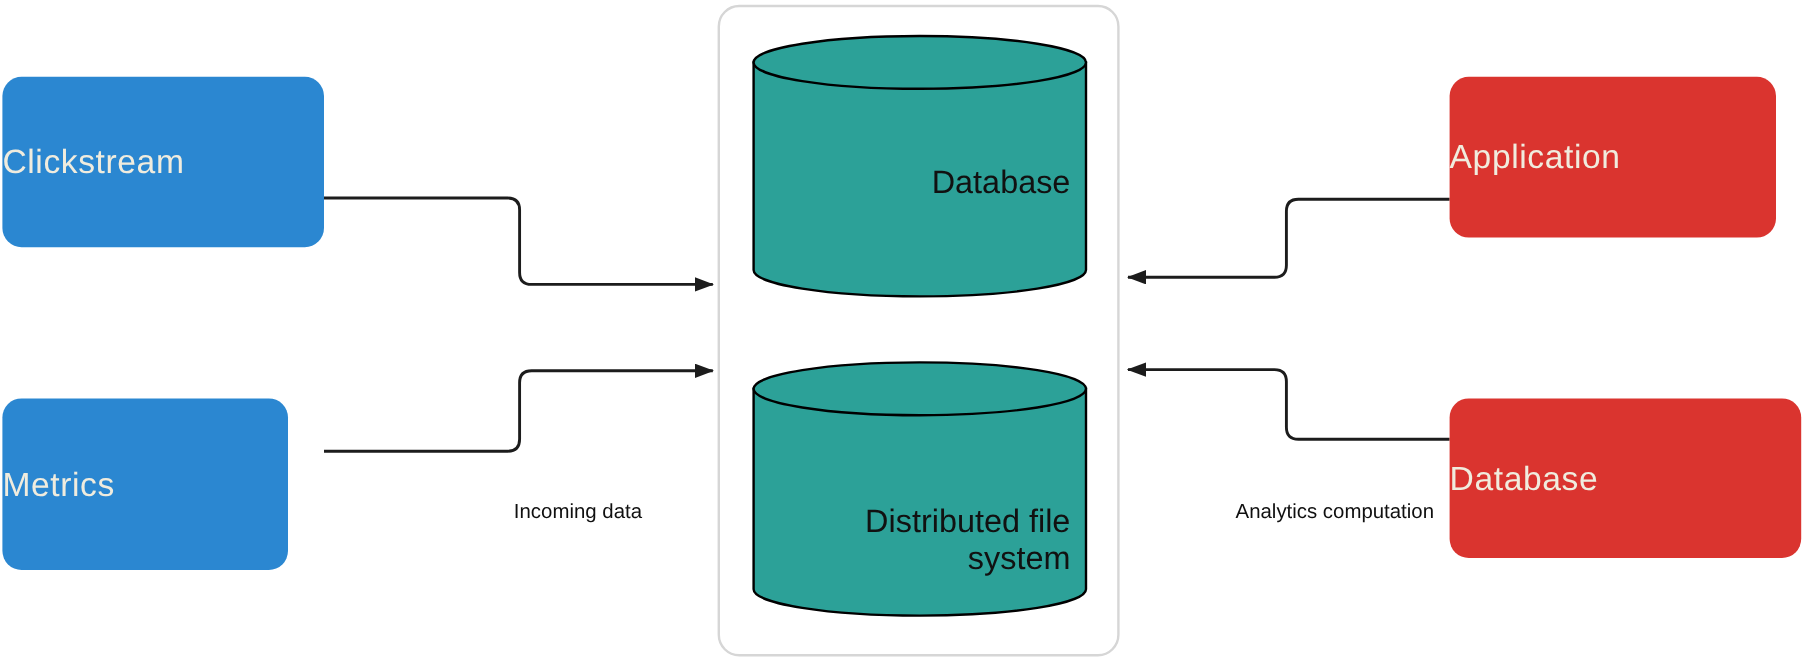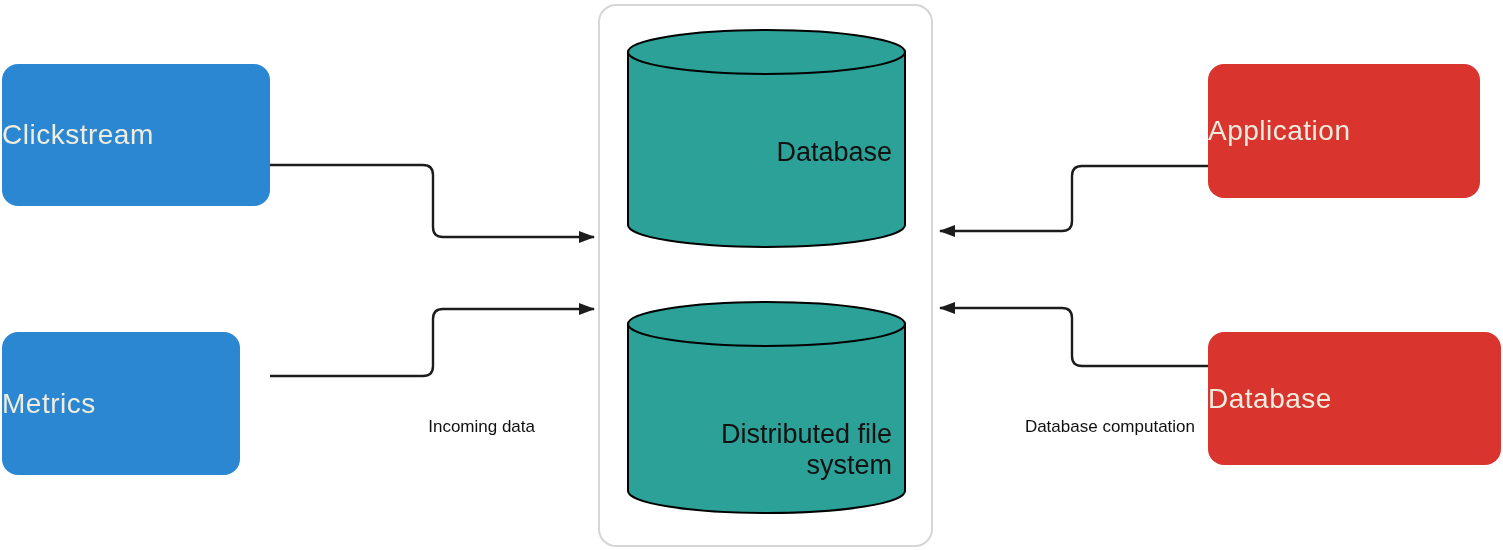--- a/index.html
+++ b/index.html
@@ -104,15 +104,15 @@
     <span>Application</span>
   </div>
   <div class="node node-consumer node-analytics">
     <span>Database</span>
   </div>
 
   <div class="cyl-label cyl-label-database">Database</div>
   <div class="cyl-label cyl-label-dfs">Distributed file system</div>
 
   <div class="edge-label edge-label-incoming">Incoming data</div>
-  <div class="edge-label edge-label-periodic">Database computation</div>
+  <div class="edge-label edge-label-periodic">Analytics computation</div>
 
 </div>
 
 </body></html>

